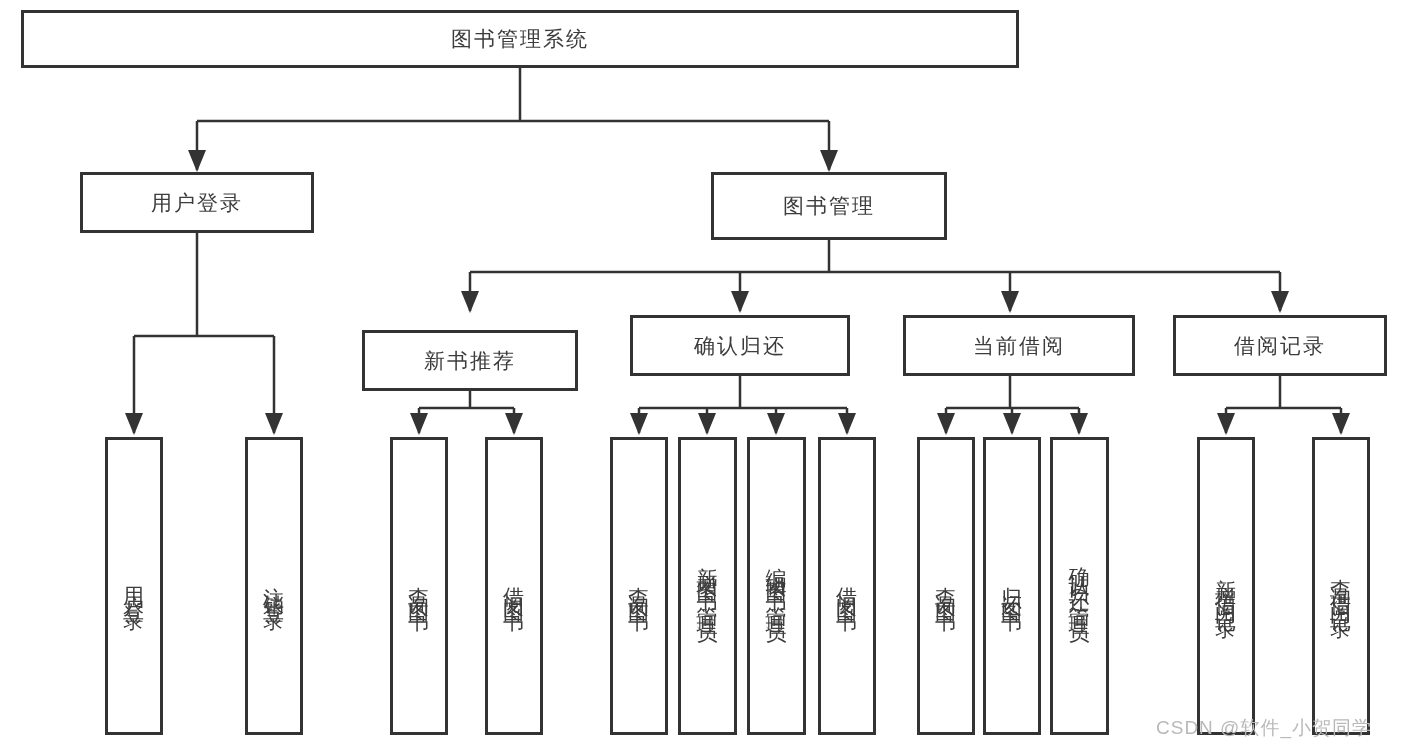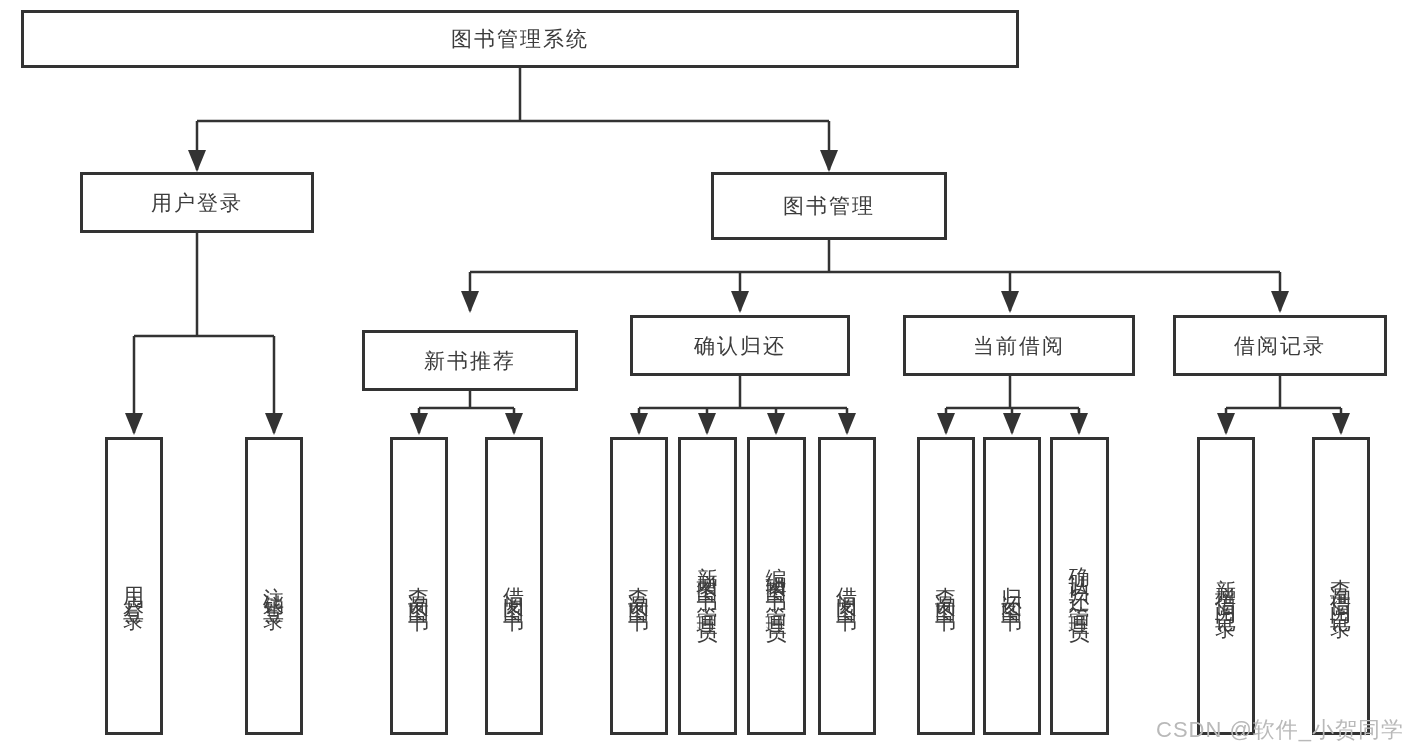--- a/index.html
+++ b/index.html
@@ -35,21 +35,21 @@
   svg.connectors {
     position: absolute;
     left: 0; top: 0;
     width: 1405px; height: 747px;
     pointer-events: none;
   }
   .watermark {
     position: absolute;
     left: 1156px;
     top: 715px;
-    font-size: 22px;
+    font-size: 19px;
     color: #b9b9b9;
     letter-spacing: 1px;
     z-index: 5;
     white-space: nowrap;
   }
 
   
   #n-root          { left: 21px;   top: 10px;  width: 998px; height: 58px; }
   #n-user-login    { left: 80px;   top: 172px; width: 234px; height: 61px; }
   #n-book-mgmt     { left: 711px;  top: 172px; width: 236px; height: 68px; }

